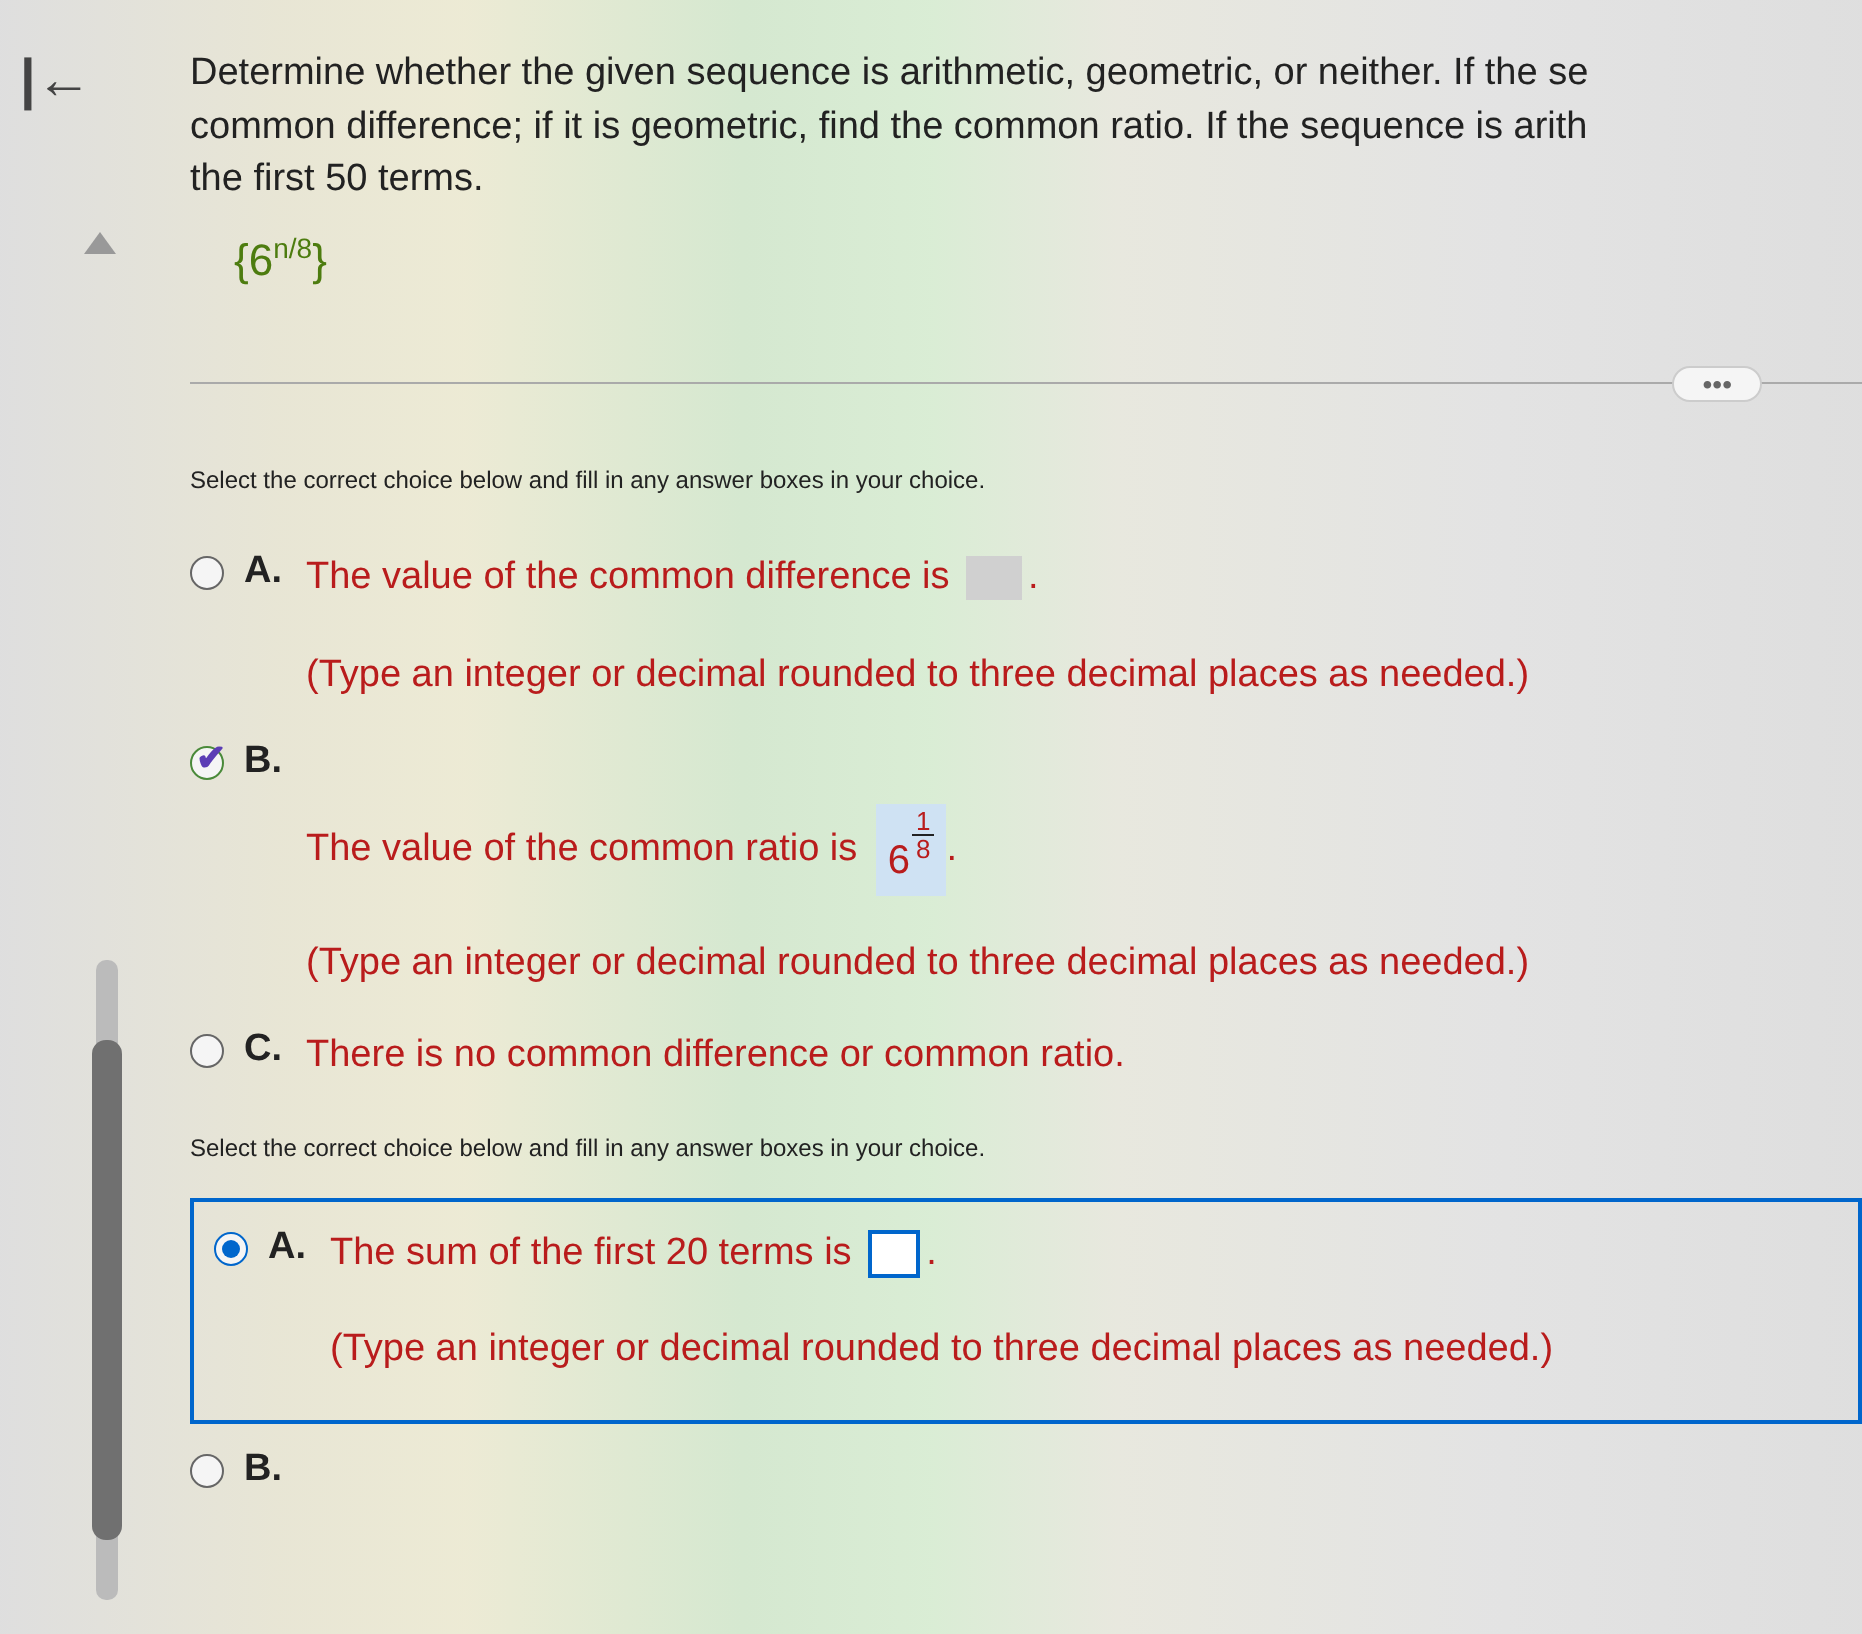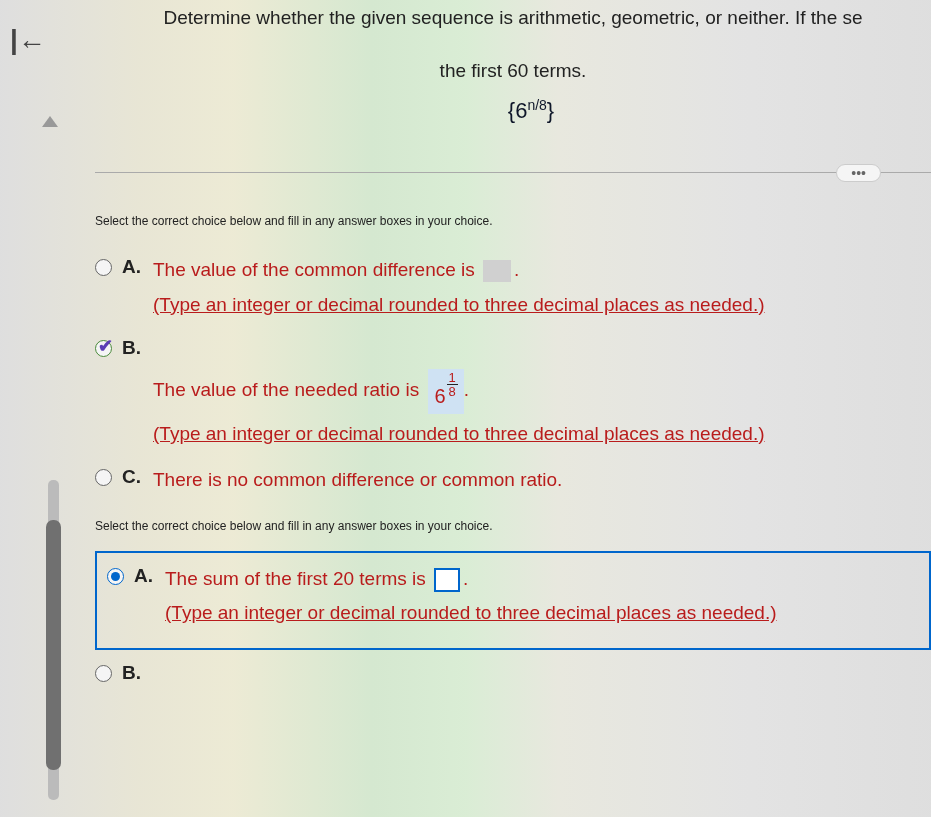--- a/index.html
+++ b/index.html
@@ -52,33 +52,32 @@
       left: 42px;
       width: 0;
       height: 0;
       border-left: 8px solid transparent;
       border-right: 8px solid transparent;
       border-bottom: 11px solid #999;
       cursor: pointer;
     }
     .question-area {
       margin-left: 95px;
-      padding-top: 5px;
-      text-align: center;
+      padding-top: 24px;
     }
     .question-text {
       font-size: 19px;
       color: #222;
       line-height: 1.4;
     }
     .formula {
       margin-top: 12px;
-      margin-left: 36px;
+      margin-left: 22px;
       font-size: 22px;
-      color: #0f172a;
+      color: #4d7c0f;
     }
     .formula sup {
       font-size: 14px;
     }
     .divider-area {
       position: relative;
       margin-top: 40px;
       margin-left: 95px;
       height: 20px;
     }
@@ -246,38 +245,37 @@
     .input-box {
       display: inline-block;
       width: 26px;
       height: 24px;
       border: 2px solid #0066cc;
       background: #fff;
       vertical-align: middle;
       margin: 0 3px;
     }
     .after-box {
-      margin-top: 6px;
-      text-decoration: underline;
+      margin-top: 20px;
     }
   </style>
 </head>
 <body>
 
 <div class="bg-gradient"></div>
 
 <div class="content">
   <div class="back-arrow">|←</div>
   <div class="collapse-arrow"></div>
 
   <div class="question-area">
     <div class="question-text">
       <span>Determine whether the given sequence is arithmetic, geometric, or neither. If the se</span><br>
-      <br>
-      <span>the first 60 terms.</span>
+      <span>common difference; if it is geometric, find the common ratio. If the sequence is arith</span><br>
+      <span>the first 50 terms.</span>
     </div>
     <div class="formula">
       <span>{6</span><sup>n/8</sup><span>}</span>
     </div>
   </div>
 
   <div class="divider-area">
     <div class="divider-line"></div>
     <div class="ellipsis-pill">•••</div>
   </div>
@@ -295,21 +293,21 @@
     </div>
 
     <div class="choice-row">
       <div class="radio-check">
         <div class="radio-check-circle"></div>
         <div class="radio-check-mark">✔</div>
       </div>
       <div class="choice-label">B.</div>
       <div class="choice-text">
         <div style="height:32px"></div>
-        <span>The value of the needed ratio is </span>
+        <span>The value of the common ratio is </span>
         <span class="ratio-box">
           <span class="ratio-base">6</span><span class="ratio-frac"><span class="num">1</span><span class="den">8</span></span>
         </span><span>.</span>
         <div class="after-box">(Type an integer or decimal rounded to three decimal places as needed.)</div>
       </div>
     </div>
 
     <div class="choice-row">
       <div class="radio"></div>
       <div class="choice-label">C.</div>

